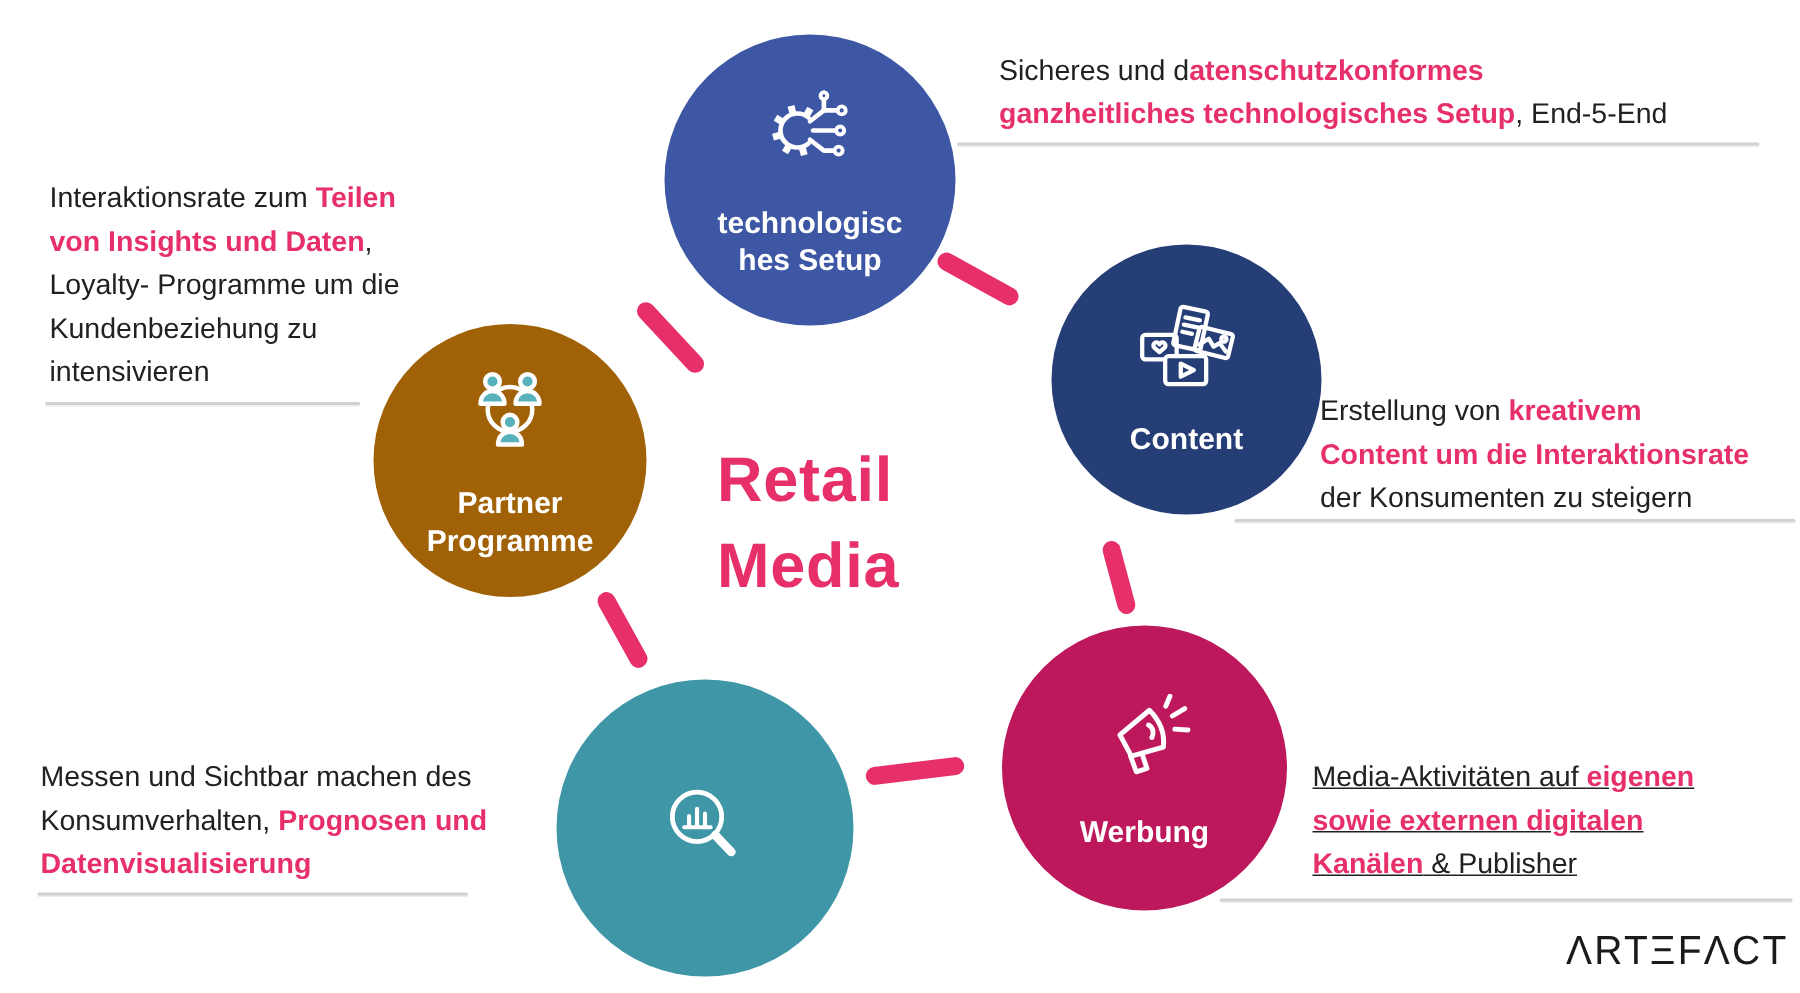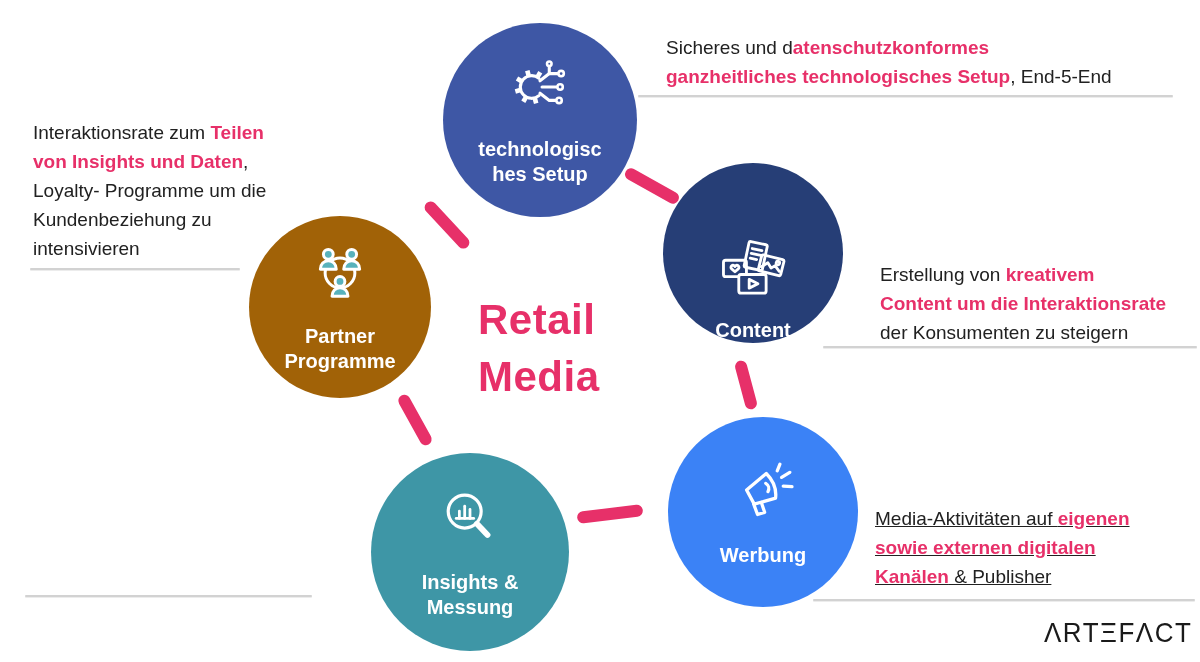--- a/index.html
+++ b/index.html
@@ -34,21 +34,21 @@
   
   .node{
     position:absolute;border-radius:50%;display:flex;flex-direction:column;
     align-items:center;justify-content:center;gap:17px;
   }
   .node .label{
     font-size:20px;line-height:25px;font-weight:700;color:#fff;text-align:center;
     white-space:pre-line;
   }
   .node-tech{left:443px;top:23px;width:194px;height:194px;}
-  .node-content{left:663px;top:163px;width:180px;height:180px;justify-content:flex-end;}
+  .node-content{left:701px;top:163px;width:180px;height:180px;}
   .node-partner{left:249px;top:216px;width:182px;height:182px;}
   .node-insights{left:371px;top:453px;width:198px;height:198px;}
   .node-werbung{left:668px;top:417px;width:190px;height:190px;}
   
   .dash{position:absolute;height:12px;border-radius:6px;background:var(--accent);}
   .dash1{left:417px;top:219px;width:60px;transform:rotate(47deg);}
   .dash2{left:622px;top:180px;width:60px;transform:rotate(29deg);}
   .dash3{left:721px;top:379px;width:50px;transform:rotate(75deg);}
   .dash4{left:577px;top:508px;width:66px;transform:rotate(-7deg);}
   .dash5{left:387px;top:414px;width:56px;transform:rotate(61deg);}
@@ -152,25 +152,23 @@
     <svg class="icon-svg" width="68" height="68" viewBox="0 0 64 64">
       <g stroke="#fff" fill="none" stroke-linecap="round" stroke-linejoin="round">
         <circle cx="27" cy="25" r="15.5" stroke-width="3"></circle>
         <path d="M19 31.5 H35.5" stroke-width="2.6"></path>
         <path d="M22 31.5 V24.5" stroke-width="2.6"></path>
         <path d="M27 31.5 V20" stroke-width="2.6"></path>
         <path d="M32 31.5 V23" stroke-width="2.6"></path>
         <path d="M38.5 36.5 L48.5 47" stroke-width="5.5"></path>
       </g>
     </svg>
-    <span class="label">Insights &amp;
-Messung</span>
   </div>
 
-  <div class="node node-werbung" style="background: #3b82f6;">
+  <div class="node node-werbung" style="background: #be185d;">
     <svg class="icon-svg" width="70" height="70" viewBox="0 0 64 64">
       <g stroke="#fff" stroke-width="3" fill="none" stroke-linecap="round" stroke-linejoin="round">
         <path d="M17 31 L35 16 C41 22 44.5 30 43.5 38.5 L24 44 Z"></path>
         <path d="M34.5 25 c2.6 1.4 3.6 4.6 2 7.6"></path>
         <path d="M23.5 44 l3.5 9.5 6.5 -2 -3 -9"></path>
         <path d="M45 13.5 l2.5 -6"></path>
         <path d="M49 19.5 l7.5 -4.5"></path>
         <path d="M50.5 27.5 l8 .5"></path>
       </g>
     </svg>
@@ -180,19 +178,22 @@
   <div class="note note-tech"><span>Sicheres und d</span><span class="em">atenschutzkonformes
 ganzheitliches technologisches Setup</span><span>, End-5-End</span></div>
   <div class="note note-partner"><span>Interaktionsrate zum </span><span class="em">Teilen
 von Insights und Daten</span><span>,
 Loyalty- Programme um die
 Kundenbeziehung zu
 intensivieren</span></div>
   <div class="note note-content"><span>Erstellung von </span><span class="em">kreativem
 Content um die Interaktionsrate</span><span>
 der Konsumenten zu steigern</span></div>
+  <div class="note note-insights"><span>Messen und Sichtbar machen des
+Konsumverhalten, </span><span class="em">Prognosen und
+Datenvisualisierung</span></div>
   <div class="note note-werbung"><span>Media-Aktivitäten auf </span><span class="em">eigenen
 sowie externen digitalen
 Kanälen</span><span> &amp; Publisher</span></div>
 
   <div class="logo">ΛRTΞFΛCT</div>
 
 </div>
 
 </body></html>

